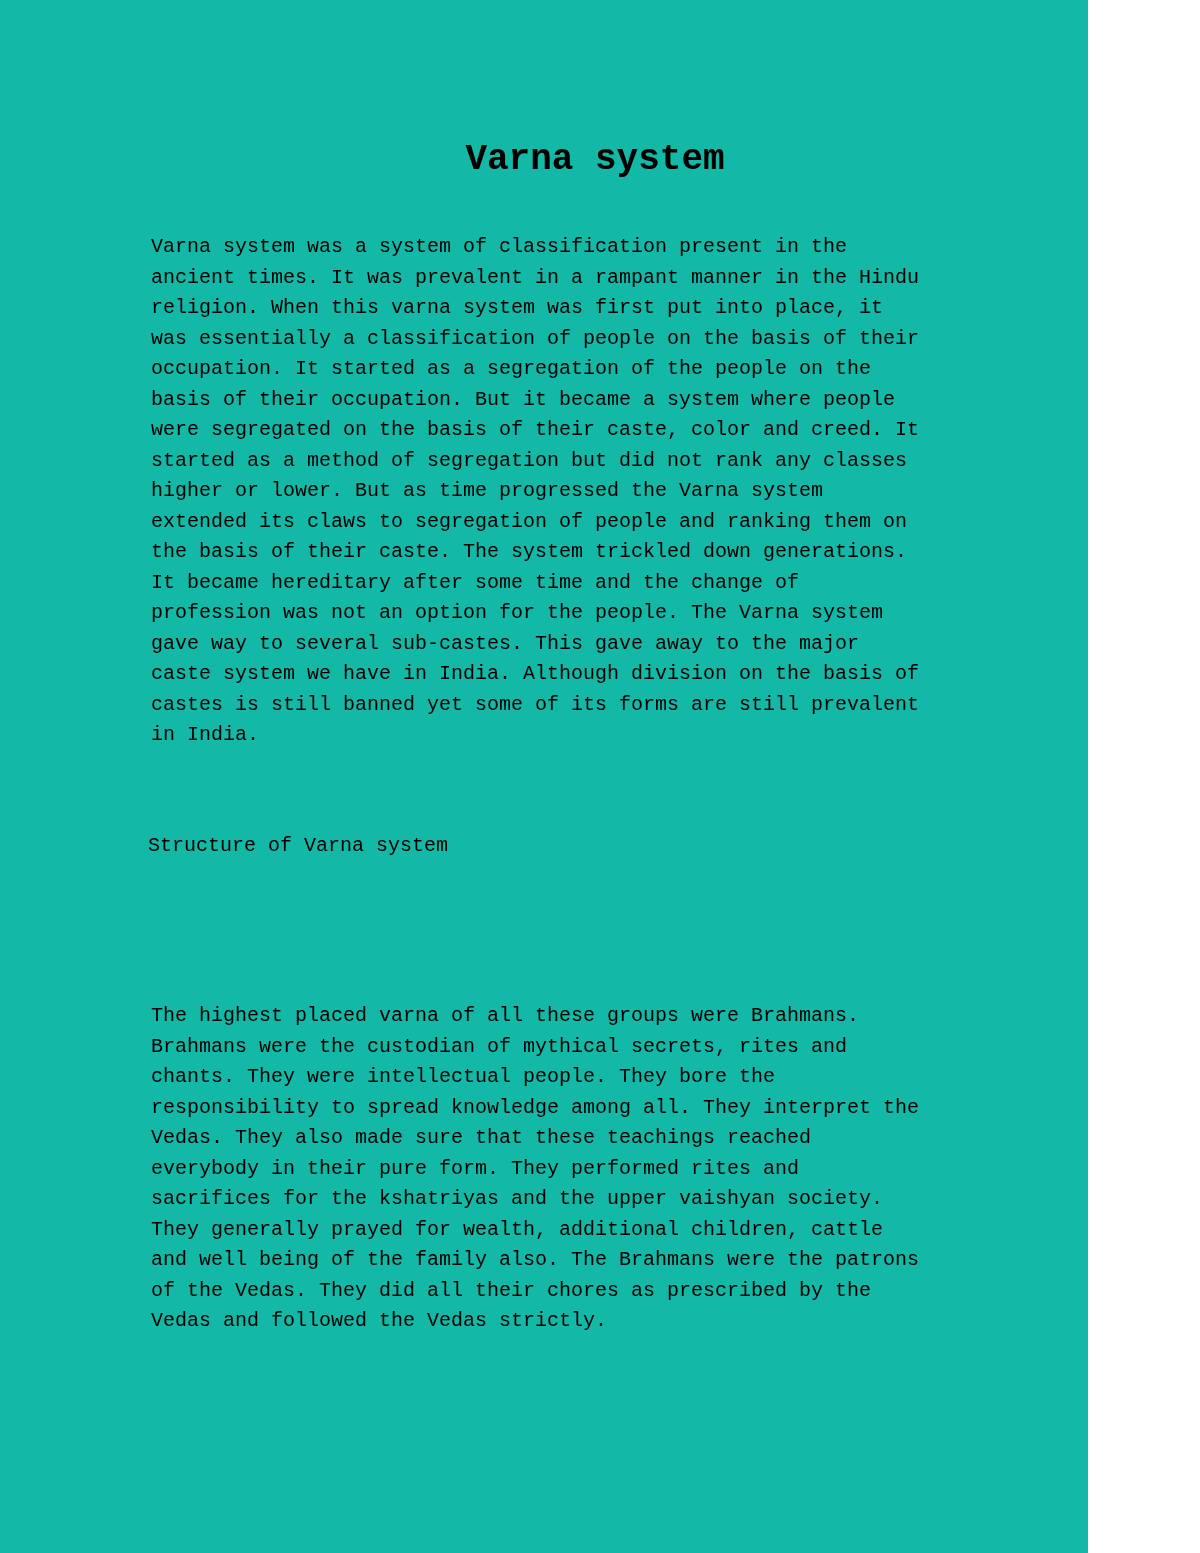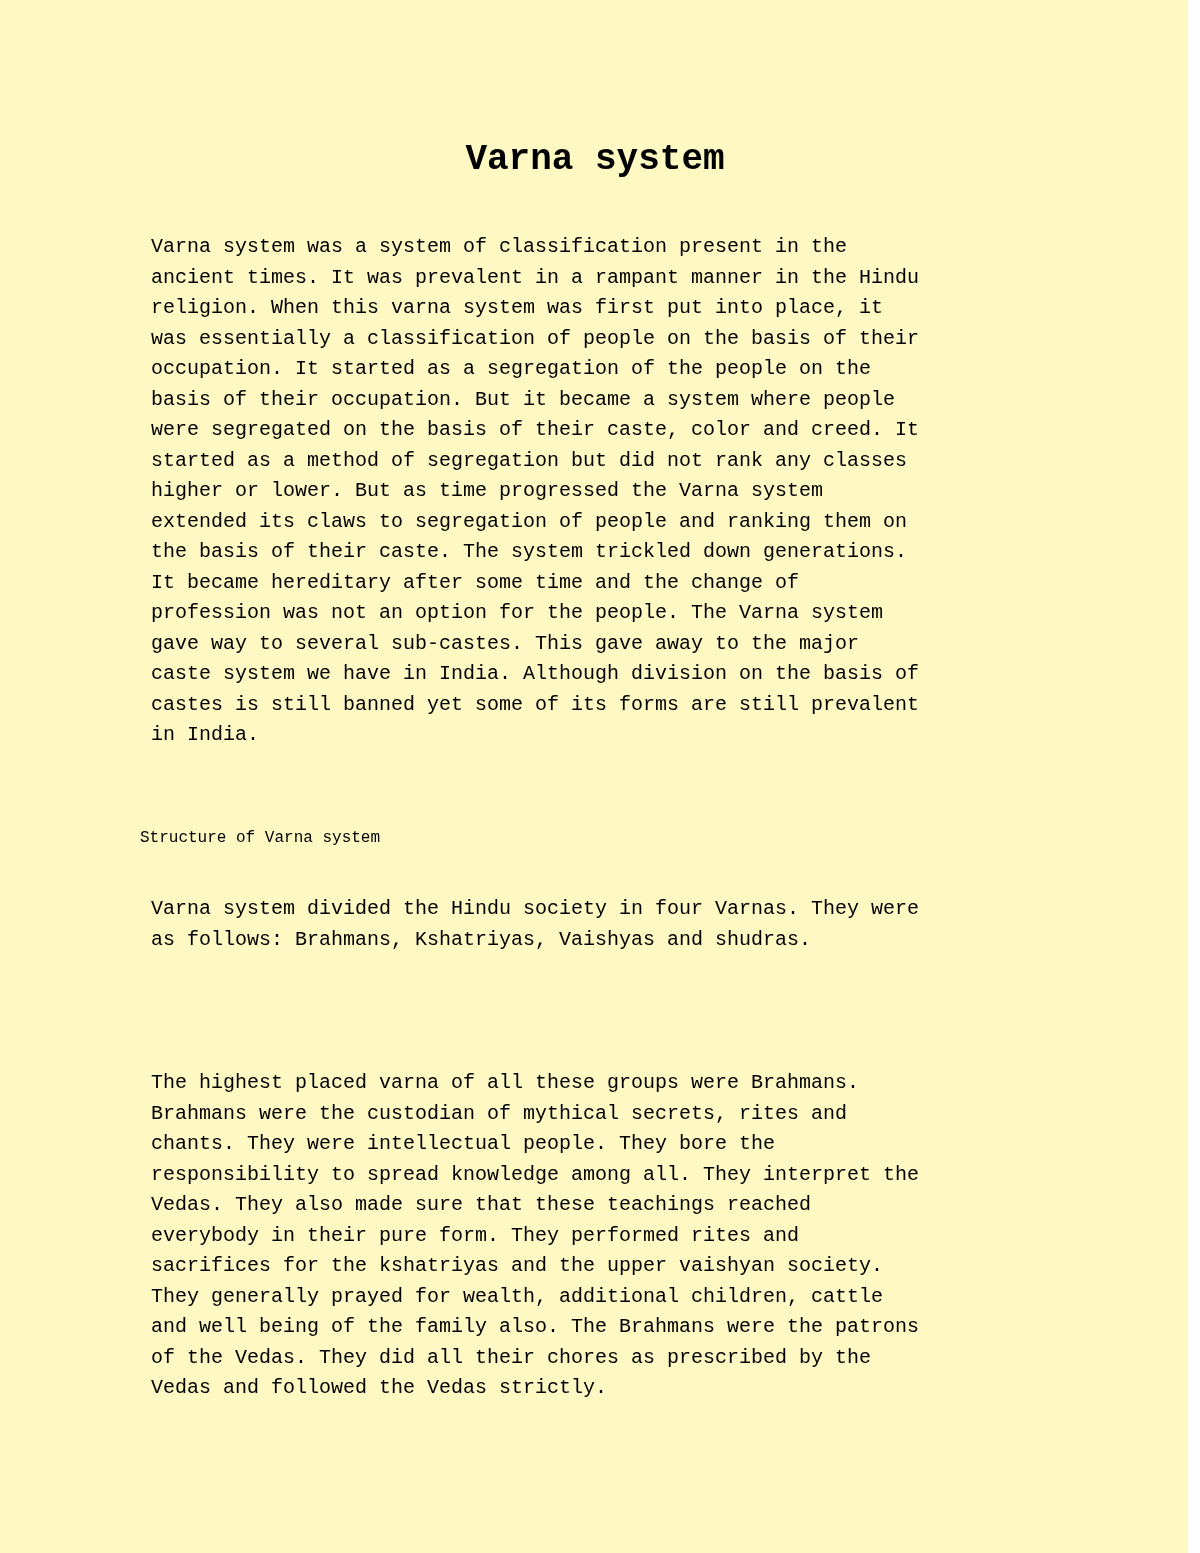--- a/index.html
+++ b/index.html
@@ -10,23 +10,23 @@
   body {
     width: 1200px;
     height: 1553px;
     overflow: hidden;
     font-family: "Liberation Mono", "DejaVu Sans Mono", monospace;
     color: #000000;
     -webkit-font-smoothing: none;
   }
   .page {
     position: relative;
-    width: 1188px;
+    width: 1088px;
     height: 1553px;
-    background: #fef9c3;
+    background: #14b8a6;
     box-sizing: border-box;
   }
   .content {
     position: absolute;
     left: 140px;
     top: 0;
     width: 910px;
   }
   .doc-title {
     font-size: 36px;
@@ -40,24 +40,24 @@
   }
   .para {
     font-size: 20px;
     line-height: 30.5px;
     font-weight: normal;
     margin: 11px;
     white-space: pre-wrap;
     letter-spacing: 0px;
   }
   .section-heading {
-    font-size: 16px;
+    font-size: 20px;
     line-height: 30.5px;
     font-weight: normal;
-    margin: 0;
+    margin: 8px;
     white-space: pre;
     letter-spacing: 0px;
   }
   
   .gap-intro    { height: 39px; }
   .gap-block    { height: 61px; }
   .gap-small    { height: 30px; }
 </style>
 </head>
 <body>
@@ -86,22 +86,20 @@
 caste system we have in India. Although division on the basis of
 castes is still banned yet some of its forms are still prevalent
 in India.</p>
 
     <div class="gap-block"></div>
 
     <h2 class="section-heading">Structure of Varna system</h2>
 
     <div class="gap-small"></div>
 
-    <p class="para">Varna system divided the Hindu society in four Varnas. They were
-as follows: Brahmans, Kshatriyas, Vaishyas and shudras.</p>
 
     <div class="gap-block"></div>
 
 
     <div class="gap-small"></div>
 
     <p class="para">The highest placed varna of all these groups were Brahmans.
 Brahmans were the custodian of mythical secrets, rites and
 chants. They were intellectual people. They bore the
 responsibility to spread knowledge among all. They interpret the

